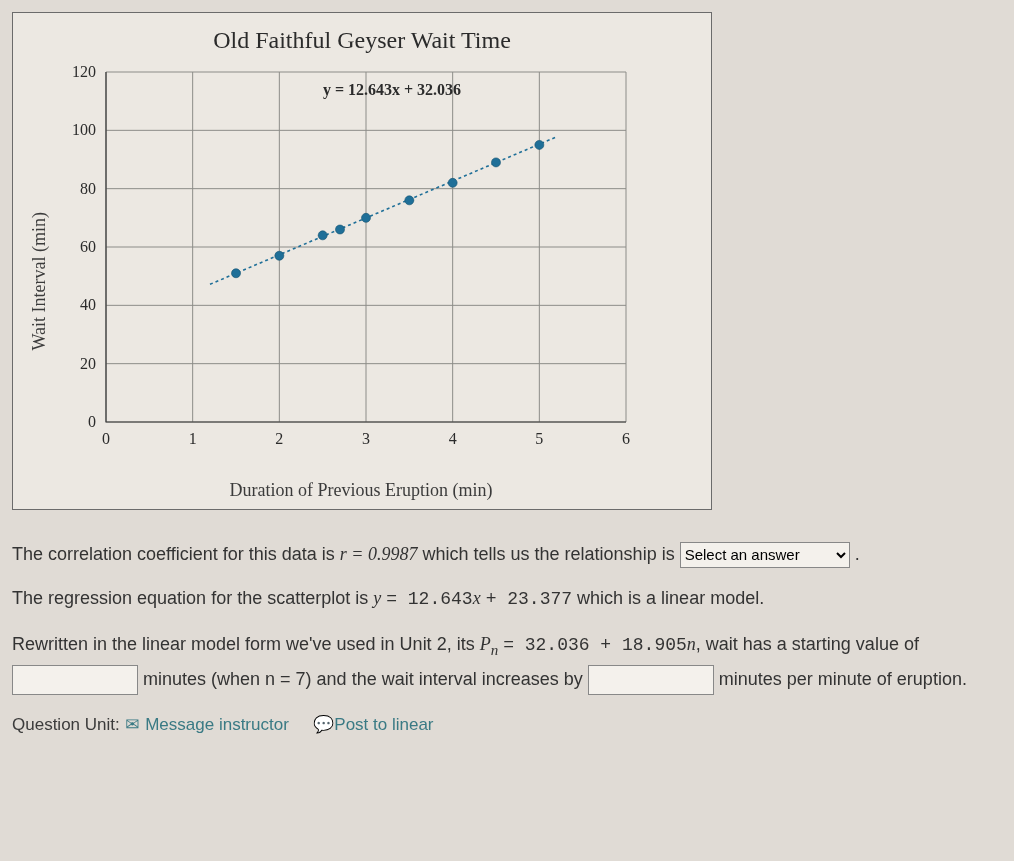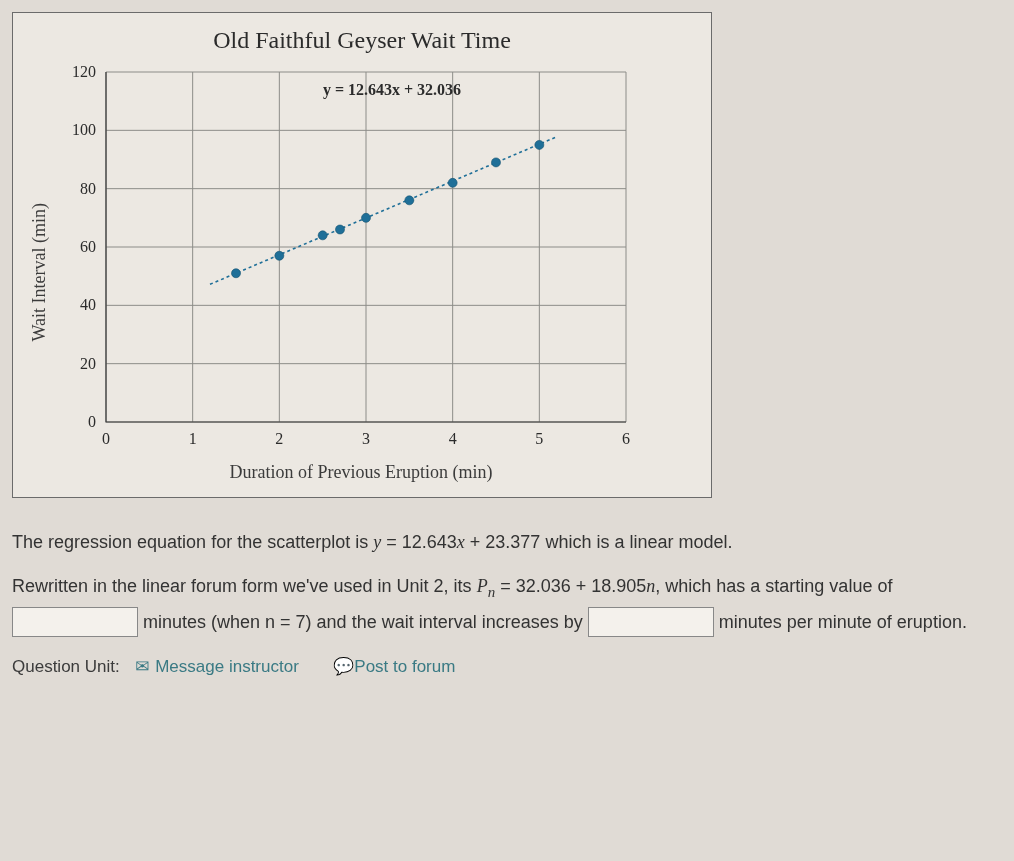--- a/index.html
+++ b/index.html
@@ -8,21 +8,21 @@
     background: #e0dbd5;
     font-family: "Segoe UI", Arial, sans-serif;
     color: #3b3b3b;
     width: 1014px;
     box-sizing: border-box;
   }
   .chart-box {
     border: 1px solid #6b6b6b;
     background: #ece8e2;
     width: 700px;
-    padding: 10px 10px 14px 10px;
+    padding: 10px 10px 8px 10px;
     box-sizing: border-box;
   }
   .chart-title {
     font-family: Georgia, "Times New Roman", serif;
     font-size: 24px;
     color: #2b2b2b;
     text-align: center;
     margin: 4px 0 8px 0;
   }
   .plot-wrap {
@@ -40,48 +40,48 @@
   .tick-label { font-family: Georgia, serif; font-size: 16px; fill: #2b2b2b; }
   .grid line { stroke: #8c8c88; stroke-width: 1; }
   .axis line, .axis path { stroke: #3b3b3b; stroke-width: 1.2; fill: none; }
   .dots circle { fill: #1f6f98; stroke: #13506e; stroke-width: 0.6; }
   .trend { stroke: #1f6f98; stroke-width: 1.6; stroke-dasharray: 3 3; fill: none; }
   .eq-label { font-family: Georgia, serif; font-size: 16px; fill: #2b2b2b; font-weight: 600; }
   .xlabel {
     font-family: Georgia, serif;
     font-size: 18px;
     text-align: center;
-    margin-top: 6px;
+    margin-top: 24px;
   }
   .question {
     margin-top: 28px;
     font-size: 18px;
     line-height: 1.8;
     color: #333;
   }
   .question p { margin: 12px 0; }
   .mathvar { font-family: "Times New Roman", serif; font-style: italic; }
-  .mathnum { font-family: Liberation Sans, sans-serif; text-align: center; }
+  .mathnum { font-family: Liberation Mono, monospace; text-align: center; }
   select.answer, input.blank {
     height: 26px;
     border: 1px solid #888;
     background: #f4f1ec;
     font-size: 15px;
     vertical-align: baseline;
   }
   select.answer { width: 170px; }
   input.blank { width: 120px; text-align: center; }
   .help-row {
     margin-top: 18px;
     font-size: 17px;
     color: #3b3b3b;
   }
   .help-link {
     color: #3a7a84;
-    margin-left: 10px;
+    margin-left: 0;
     margin-right: 20px;
     cursor: pointer;
   }
   .icon { display:inline-block; width:16px; text-align:center; }
 </style>
 </head>
 <body>
 
 <div class="chart-box">
   <div class="chart-title">Old Faithful Geyser Wait Time</div>
@@ -138,40 +138,49 @@
             </g>
             <text class="eq-label" x="285.99999999999994" y="23.333333333333314" text-anchor="middle">y = 12.643x + 32.036</text>
           </g>
       </svg>
       <div class="xlabel">Duration of Previous Eruption (min)</div>
     </div>
   </div>
 </div>
 
 <div class="question">
+  <p>
+    <span>The correlation coefficient for this data is </span>
+    <span class="mathvar">r = 0.9987</span>
+    <span> which tells us the relationship is </span>
+    <select class="answer">
+      <option>Select an answer</option>
+    </select>
+    .
+  </p>
 
   <p>
     The regression equation for the scatterplot is
     <span class="mathvar">y</span> <span class="mathnum">= 12.643</span><span class="mathvar">x</span> <span class="mathnum">+ 23.377</span>
     which is a linear model.
   </p>
 
   <p>
-    <span>Rewritten in the linear forum form we've used in Unit 2, its </span>
-    <span class="mathvar">P<sub>n</sub></span> <span class="mathnum">= 32.036 + 18.905</span><span class="mathvar">n</span><span>, which has a starting value of </span>
+    <span>Rewritten in the linear model form we've used in Unit 2, its </span>
+    <span class="mathvar">P<sub>n</sub></span> <span class="mathnum">= 32.036 + 18.905</span><span class="mathvar">n</span><span>, wait has a starting value of </span>
     <input class="blank" type="text" style="">
     <span> minutes (when n = 7) and the wait interval increases by </span>
     <input class="blank" type="text" style="">
     <span> minutes per minute of eruption.</span>
   </p>
 </div>
 
 <div class="help-row">
   <span>Question Unit:</span>
   <span class="help-link">
     <span class="icon">✉</span>
     <span>Message instructor</span>
   </span>
   <span class="help-link">
     <span class="icon">💬</span>
-    <span>Post to forum</span>
+    <span>Post to linear</span>
   </span>
 </div>
 
 </body></html>

